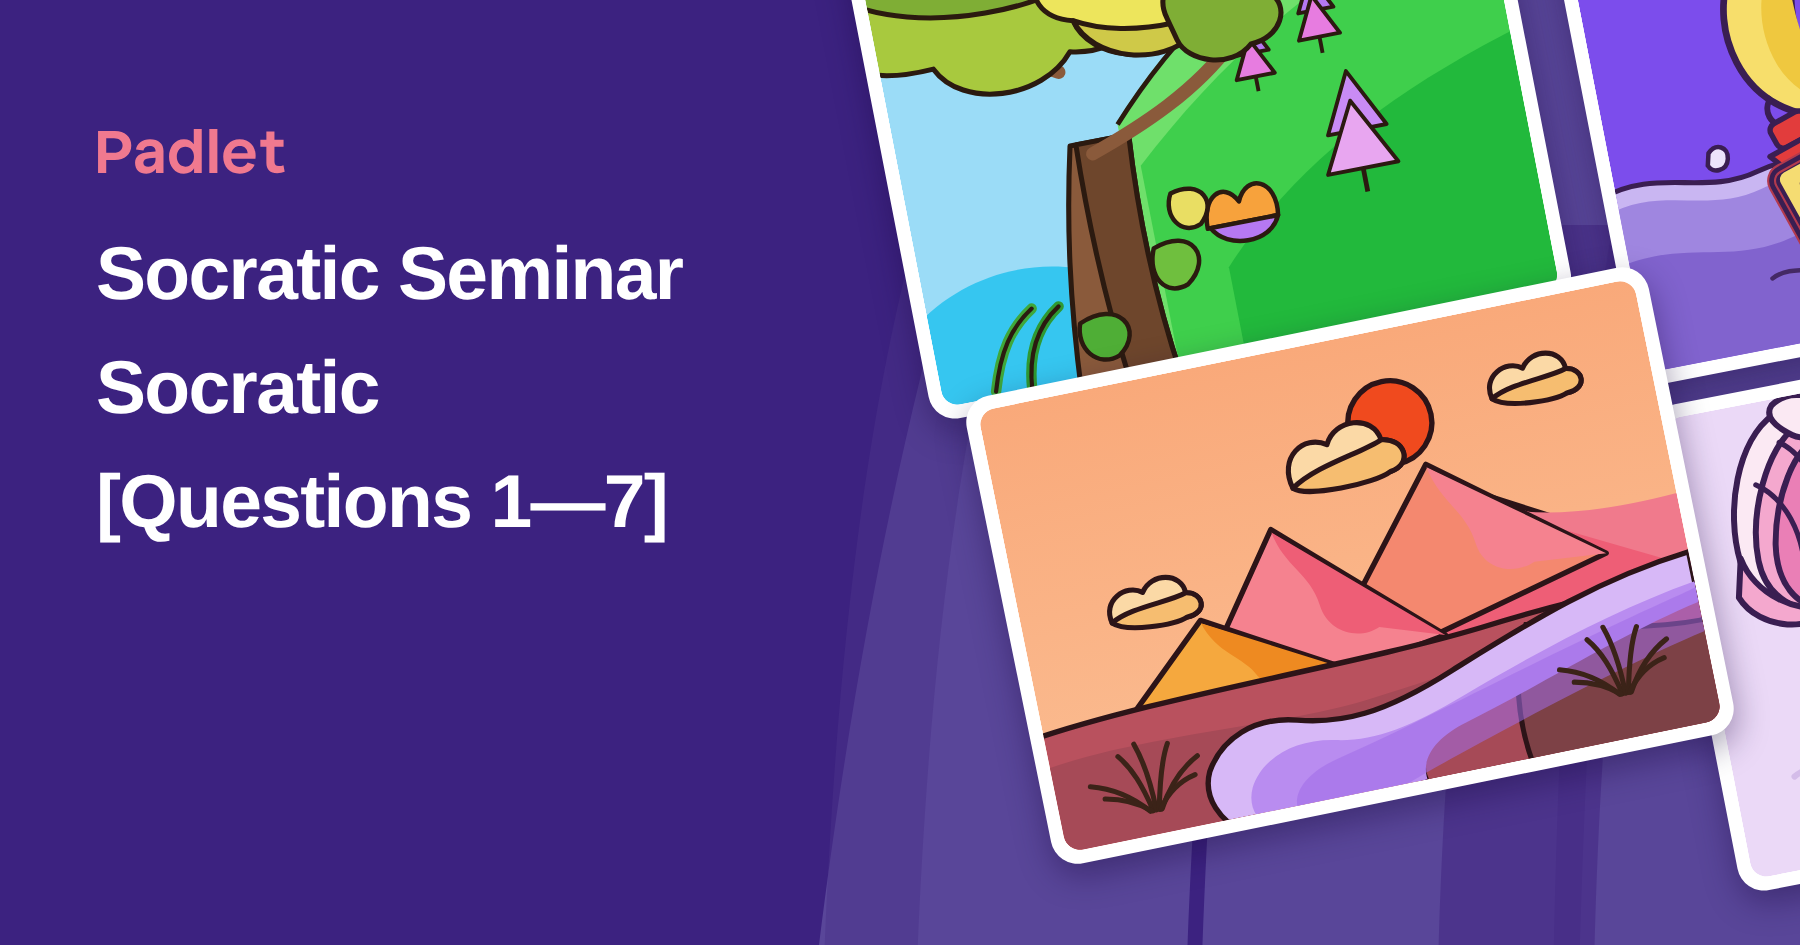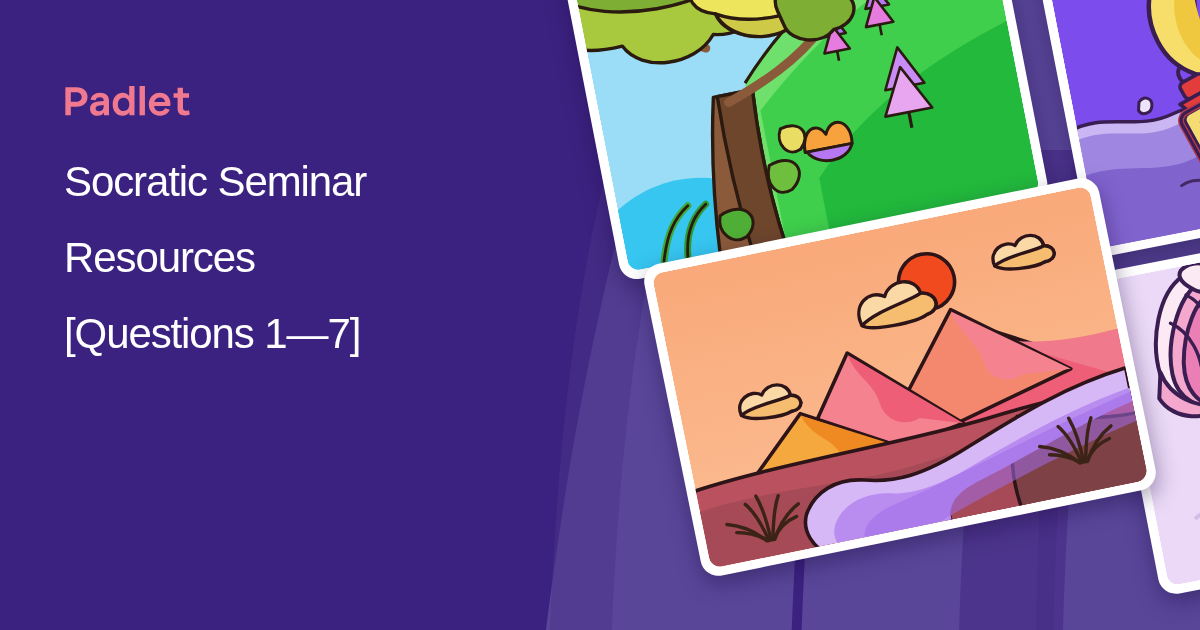--- a/index.html
+++ b/index.html
@@ -29,23 +29,23 @@
     width:540px;
     z-index:12;
   }
   .brand-logo {
     height:30px;
     margin-bottom:28px;
     display:block;
   }
   .headline {
     color:#FFFFFF;
-    font-size:42px;
+    font-size:50px;
     line-height:76px;
-    font-weight:400;
+    font-weight:700;
     letter-spacing:-1.1px;
     white-space:pre-line;
     text-rendering:optimizeLegibility;
   }
 
   
   .card {
     position:absolute;
     background:#FFFFFF;
     border-radius:18px;
@@ -94,21 +94,21 @@
         <path d="M71.4 27.1c0-9.7 5.9-17.2 14.6-17.2 4.3 0 7.8 1.9 9.6 4.9V0h7.8v43h-7.5v-4.6c-1.8 3.2-5.4 5.3-10 5.3-8.6 0-14.5-7.2-14.5-16.6zm24.4-.2c0-5.6-3.4-9.6-8.4-9.6-5.1 0-8.4 4-8.4 9.7 0 5.8 3.3 9.8 8.4 9.8 5 0 8.4-4 8.4-9.9z"></path>
 
         <path d="M110.8 0h7.9v43h-7.9V0z"></path>
 
         <path d="M124.4 26.9c0-9.8 6.7-17 16.1-17 9.5 0 15.6 6.7 15.6 16.3 0 1-.1 2.1-.2 3h-23.7c.5 4.9 3.7 7.9 8.5 7.9 3.8 0 6.4-1.7 7.5-4.4l6.9 2.2c-2.2 5.4-7.5 8.8-14.5 8.8-9.9 0-16.2-6.9-16.2-16.8zm23.9-3.3c-.4-4.3-3.3-6.9-7.7-6.9-4.3 0-7.3 2.6-8.2 6.9h15.9z"></path>
 
         <path d="M166.6 33.1V17.3h-5.9v-6.7h5.9V2.4h7.9v8.2h8.9v6.7h-8.9v14.6c0 3.1 1.4 4.4 4.3 4.4 1.6 0 3-.3 4.5-.9l1.2 6.5c-2.2.9-4.6 1.4-7.4 1.4-6.9 0-10.5-3.5-10.5-10.2z"></path>
       </g>
     </svg>
 
-    <h1 class="headline"><span>Socratic Seminar</span><br><span>Resources</span><br><span>[Questions 1—7]</span></h1>
+    <h1 class="headline"><span>Socratic Seminar</span><br><span>Socratic</span><br><span>[Questions 1—7]</span></h1>
   </div>
 
   <div class="card" id="card-tree">
     <div class="art">
       <svg viewBox="0 0 420 356" preserveAspectRatio="xMidYMid slice" xmlns="http://www.w3.org/2000/svg">
         <defs>
             <clipPath id="clipTree">
               <rect x="0" y="0" width="420" height="356" rx="11"></rect>
             </clipPath>
           </defs>

